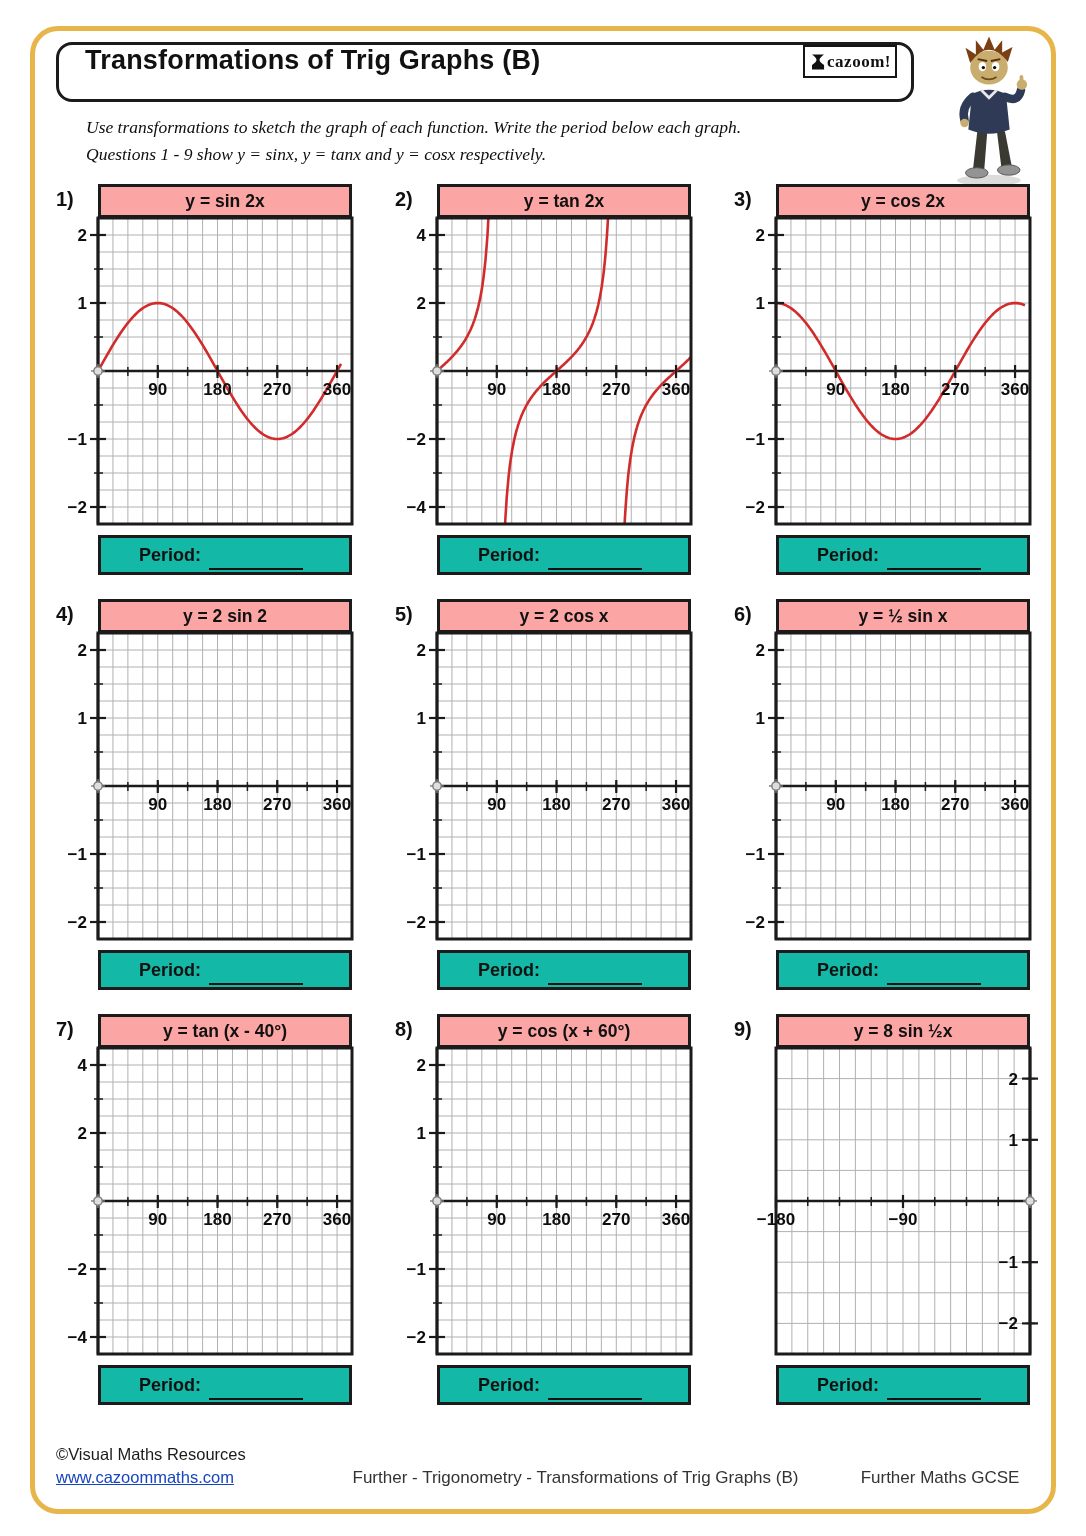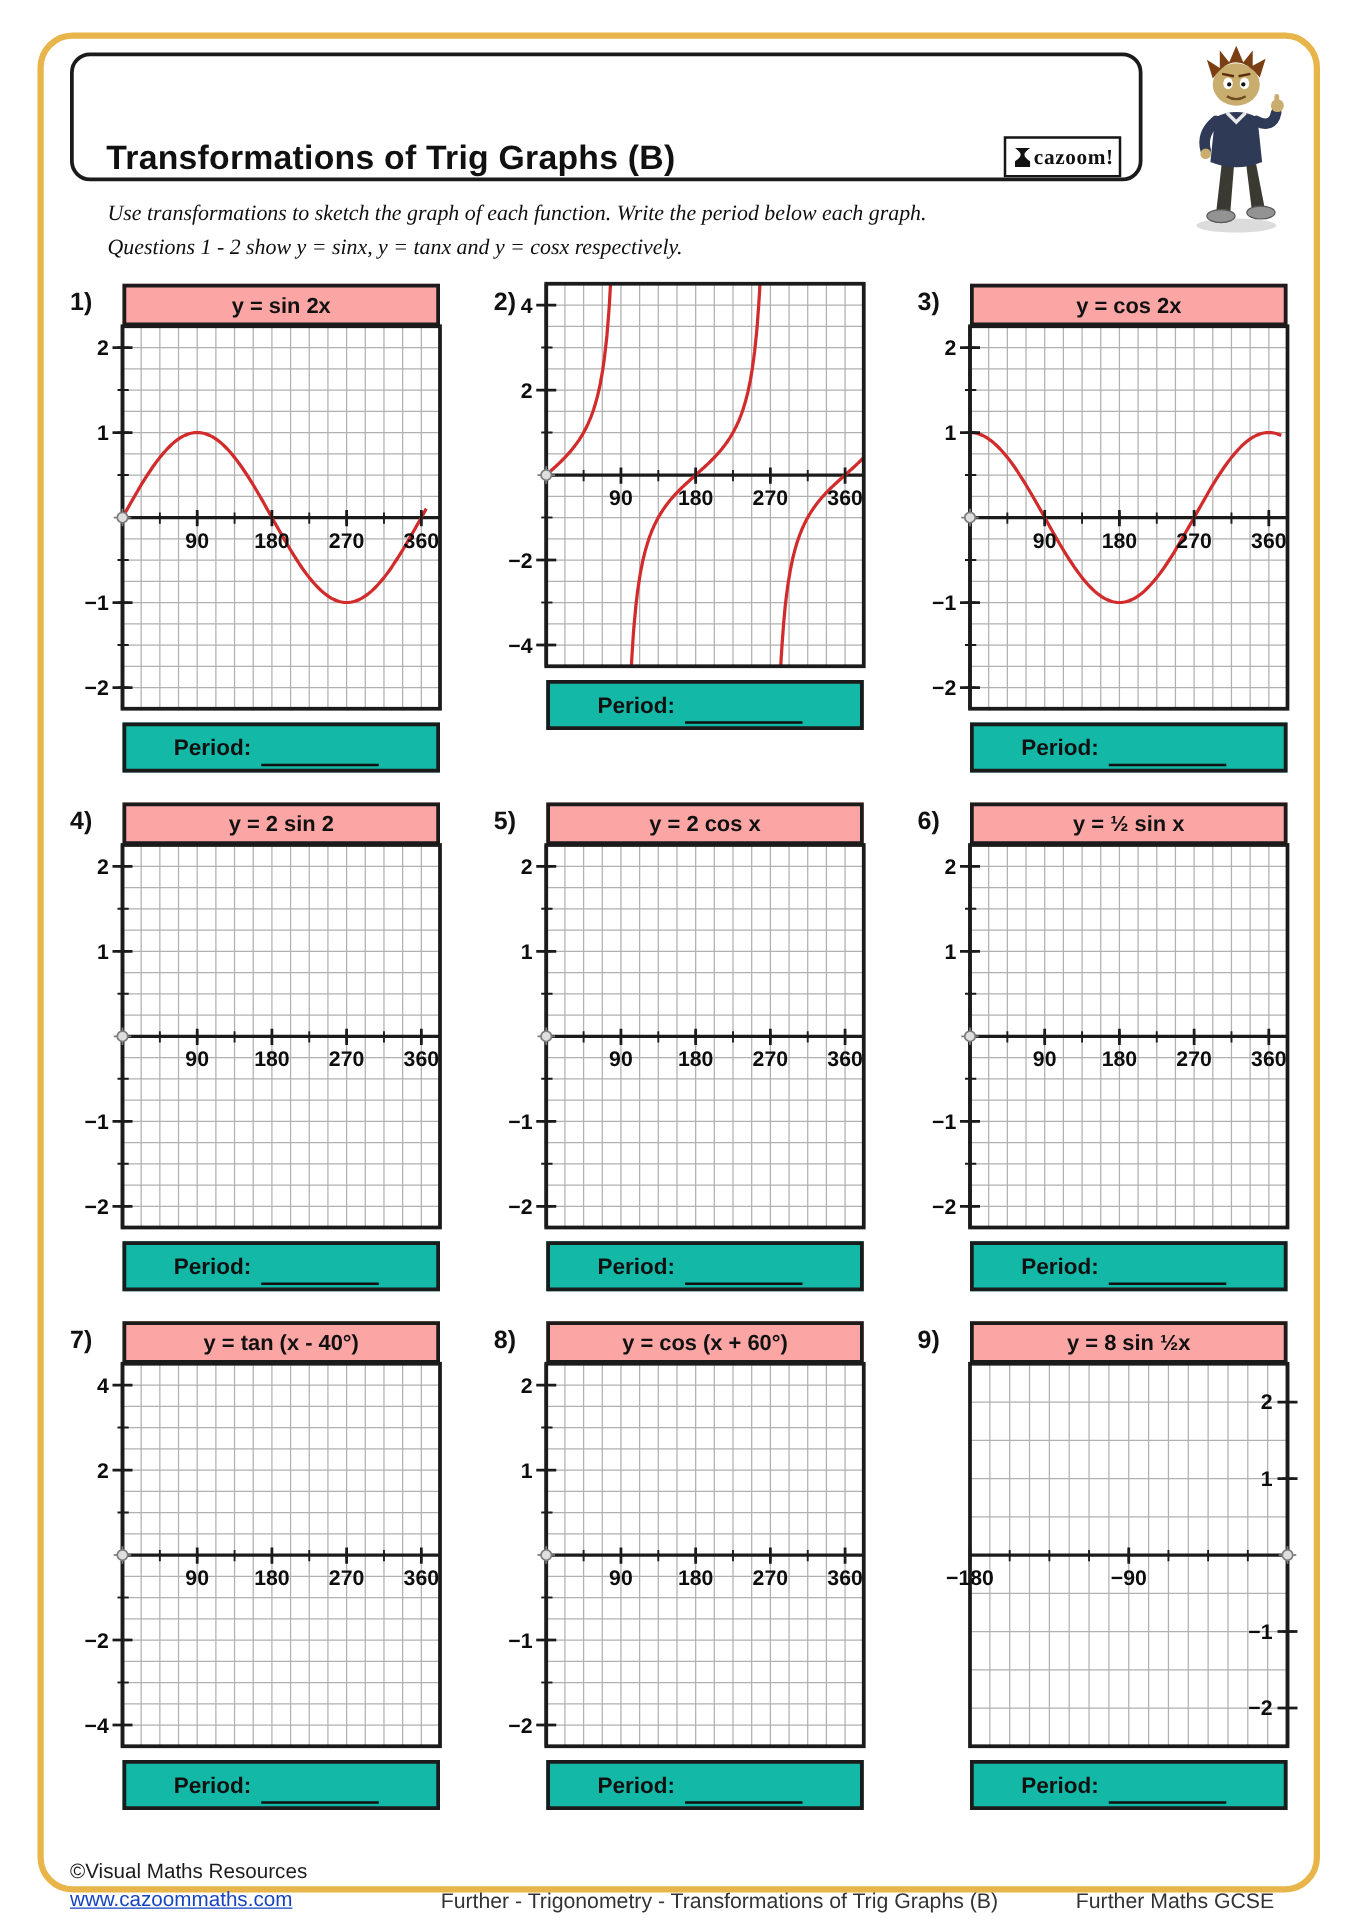--- a/index.html
+++ b/index.html
@@ -1,21 +1,21 @@
 <!DOCTYPE html>
 <html><head>
 <meta charset="utf-8">
 <style>
   * { box-sizing: border-box; }
   html, body { margin:0; padding:0; }
   body { width:1086px; height:1536px; background:#ffffff; font-family:"Liberation Sans", sans-serif; color:#111; position:relative; overflow:hidden; }
   .frame { position:absolute; top:26px; left:30px; right:30px; bottom:22px; border:5px solid #e8b54a; border-radius:28px; pointer-events:none; }
   .content { position:relative; padding:42px 56px 0 56px; }
 
-  .title-box { border:3px solid #1b1b1b; border-radius:16px; width:858px; height:103px; display:flex; align-items:flex-end; justify-content:space-between; padding:0 14px 0 26px; background:#fff; }
+  .title-box { border:3px solid #1b1b1b; border-radius:16px; width:858px; height:60px; display:flex; align-items:flex-start; justify-content:space-between; padding:0 14px 0 26px; background:#fff; }
   .page-title { font-size:27px; font-weight:bold; margin:0; letter-spacing:.2px; }
   .logo { border:2px solid #151515; width:94px; padding:3px 4px 2px; display:flex; flex-direction:row; align-items:center; background:#fff; }
   .logo-text { font-family:"Liberation Serif", serif; font-weight:bold; font-size:17px; letter-spacing:.5px; }
   .mascot { position:absolute; top:28px; right:50px; }
 
   .instructions { margin:12px 0 0 30px; font-family:"Liberation Serif", serif; font-style:italic; font-size:17.5px; line-height:1.55; color:#0e0e0e; }
 
   .grid { display:flex; flex-wrap:wrap; justify-content:space-between; margin-top:16px; }
   .panel-col { display:flex; width:296px; margin-bottom:24px; }
   .q-number { width:42px; font-size:20px; font-weight:bold; padding-top:4px; }
@@ -69,21 +69,21 @@
         <svg width="26" height="24" viewBox="0 0 24 22">
           <path d="M4 1 H20 C12 7 12 9 20 15 V21 H4 V15 C12 9 12 7 4 1 Z" fill="#111"></path>
         </svg>
         <span class="logo-text">cazoom!</span>
       </div>
     </div>
   </header>
 
   <div class="instructions">
     <div>Use transformations to sketch the graph of each function. Write the period below each graph.</div>
-    <div>Questions 1 - 2 show y = sinx, y = tanx and y = cosx respectively.</div>
+    <div>Questions 1 - 9 show y = sinx, y = tanx and y = cosx respectively.</div>
   </div>
 
   <main class="grid" id="panels">
       <section class="panel-col">
     <div class="q-number">1)</div>
     <div class="panel">
       <div class="panel-title">y = sin 2x</div>
       <svg class="graph" viewBox="0 0 298 312" style="width: 298px; height: 312px;">
             <clipPath id="clip0">
               <rect x="34" y="3" width="254" height="306"></rect>
@@ -176,20 +176,21 @@
           </svg>
       <div class="period-box">
         <span class="period-label">Period:</span>
         <span class="blank"></span>
       </div>
     </div>
   </section>
       <section class="panel-col">
     <div class="q-number">2)</div>
     <div class="panel">
+      <div class="panel-title">y = tan 2x</div>
       <svg class="graph" viewBox="0 0 298 312" style="width: 298px; height: 312px;">
             <clipPath id="clip1">
               <rect x="34" y="3" width="254" height="306"></rect>
             </clipPath>
             <rect x="34" y="3" width="254" height="306" fill="#fff"></rect>
             <g stroke="#b2b0b0" stroke-width="1">
               <line x1="34" y1="3" x2="34" y2="309"></line>
               <line x1="48.94117647058823" y1="3" x2="48.94117647058823" y2="309"></line>
               <line x1="63.88235294117647" y1="3" x2="63.88235294117647" y2="309"></line>
               <line x1="78.8235294117647" y1="3" x2="78.8235294117647" y2="309"></line>

